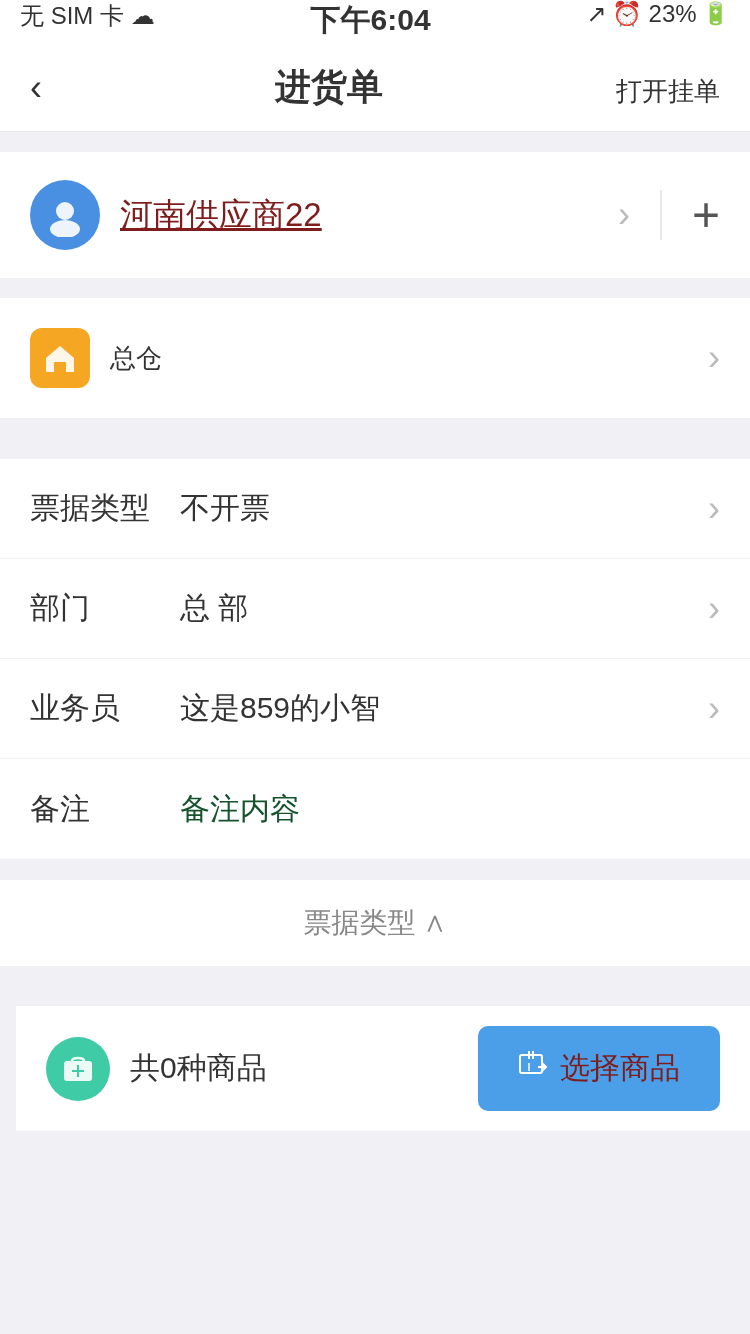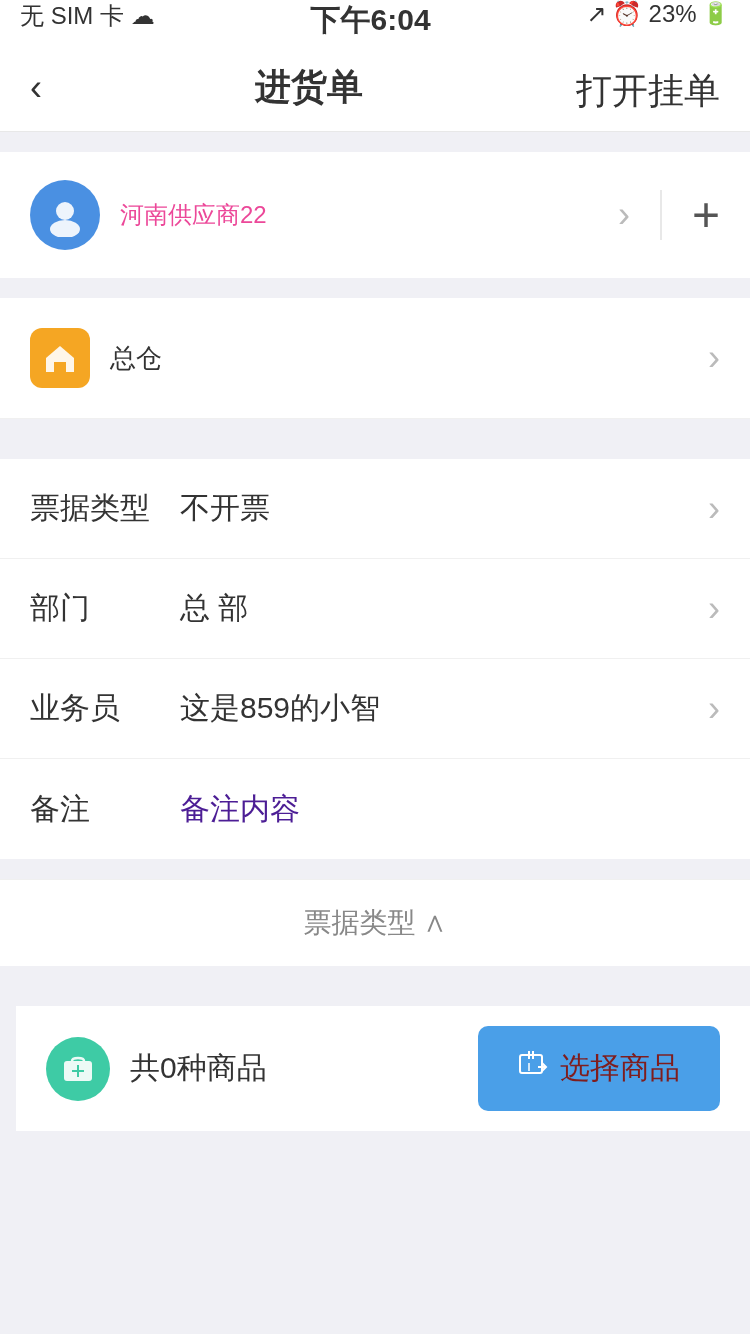--- a/index.html
+++ b/index.html
@@ -44,21 +44,21 @@
       font-size: 36px;
       color: #333;
       cursor: pointer;
     }
     .nav-title {
       font-size: 36px;
       font-weight: 600;
       color: #333;
     }
     .nav-action {
-      font-size: 36px;
+      font-size: 26px;
       color: #333;
       cursor: pointer;
       margin-top: 8px;
     }
 
     
     .section-gap {
       height: 20px;
       background: #f0f0f5;
     }
@@ -83,22 +83,23 @@
       background: #4a90e2;
       display: flex;
       align-items: center;
       justify-content: center;
       margin-right: 20px;
       flex-shrink: 0;
     }
     .supplier-avatar svg { width: 44px; height: 44px; }
     .supplier-name {
       flex: 1;
-      font-size: 24px;
-      color: #ec4899;
+      font-size: 33px;
+      color: #7f1d1d;
+      text-decoration: underline;
     }
     .supplier-chevron {
       color: #bbb;
       font-size: 28px;
       margin-right: 30px;
     }
     .supplier-divider {
       width: 2px;
       height: 50px;
       background: #e8e8e8;
@@ -173,21 +174,21 @@
       width: 130px;
       flex-shrink: 0;
     }
     .form-value {
       flex: 1;
       font-size: 30px;
       color: #333;
       padding-left: 20px;
     }
     .form-value.placeholder {
-      color: #4c1d95;
+      color: #14532d;
     }
     .form-chevron {
       color: #bbb;
       font-size: 28px;
     }
 
     
     .collapse-btn {
       background: #fff;
       text-align: center;

